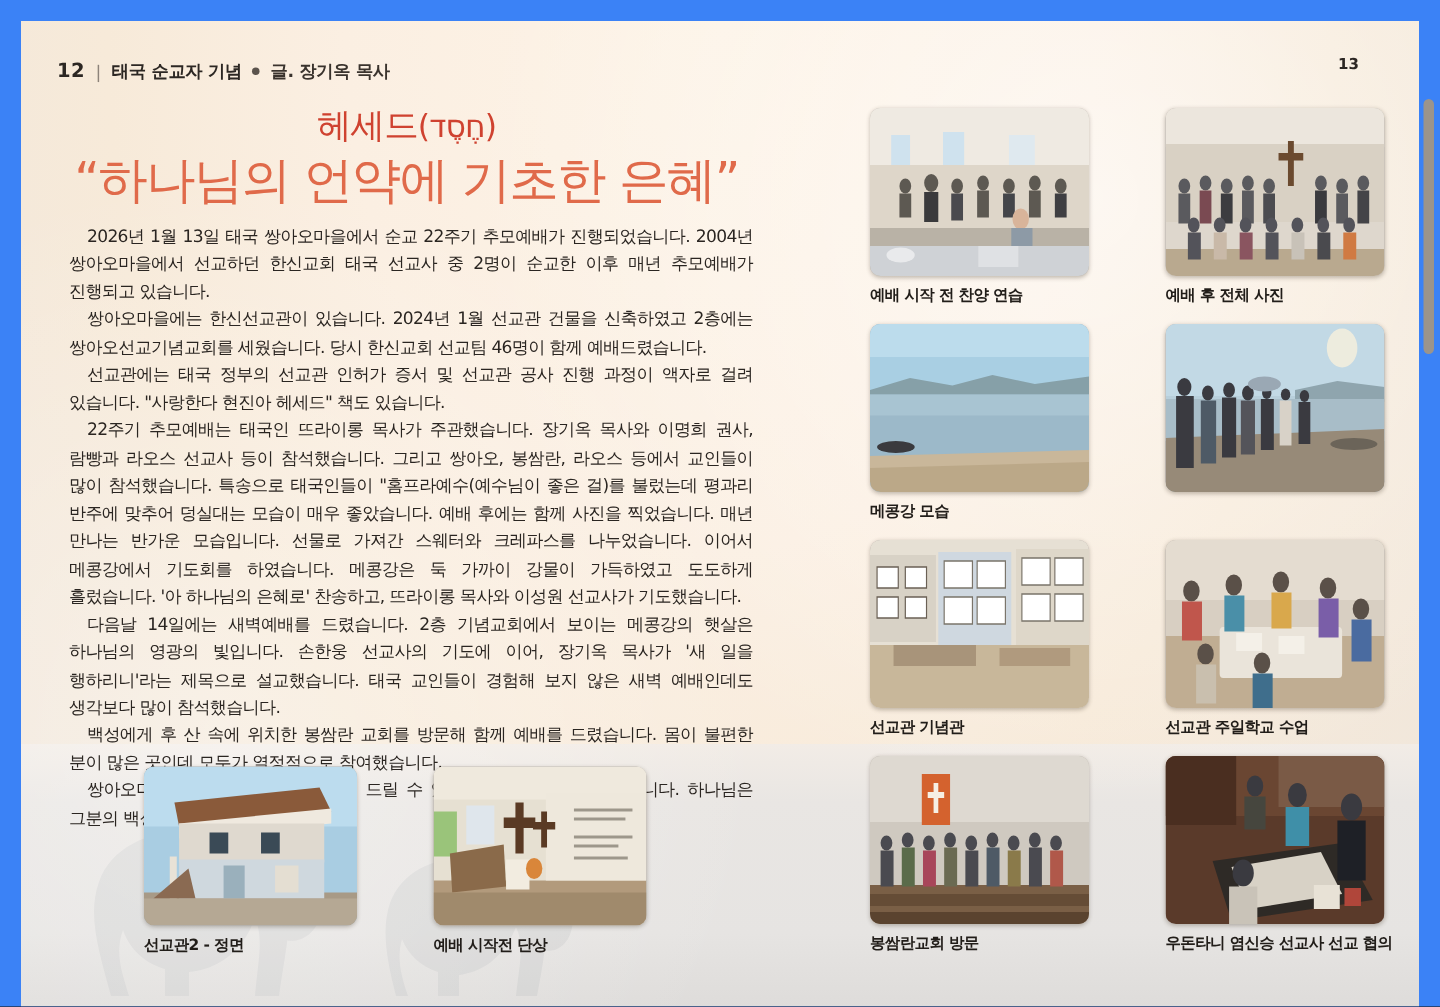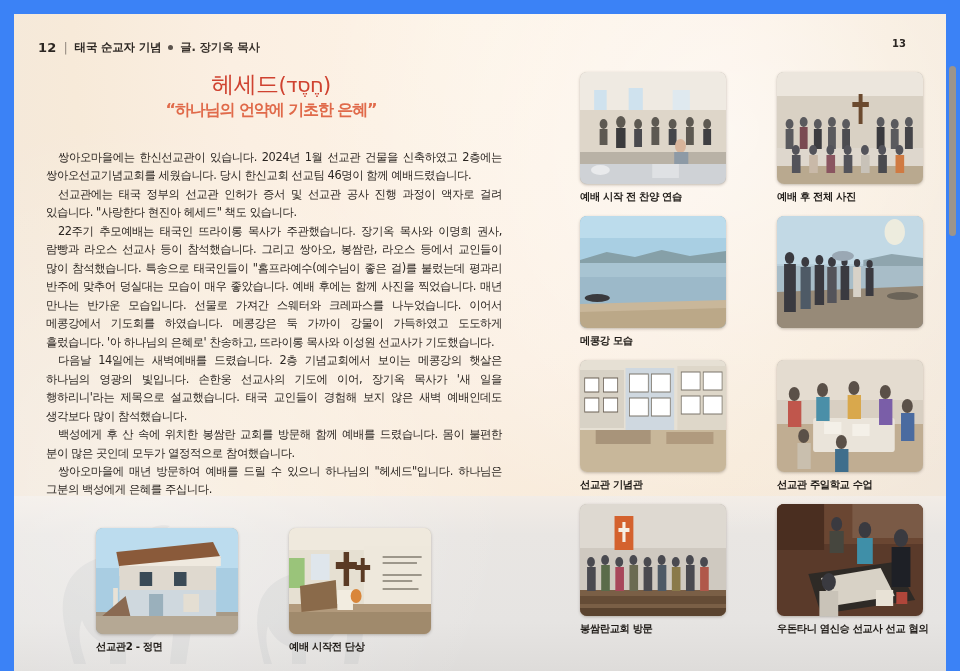--- a/index.html
+++ b/index.html
@@ -59,21 +59,21 @@
   #title-wrap {
     position:absolute; left:26px; top:58px; width:462px;
     text-align:center; color:#d1442f;
   }
   #title-main {
     font-size:23px; font-weight:normal; letter-spacing:-.6px;
     line-height:1.12; color:#cf4230;
   }
   #title-main .heb { font-family:"DejaVu Sans",sans-serif; font-size:21px; }
   #title-sub {
-    margin-top:3px; font-size:16px; font-weight:bold;
+    margin-top:3px; font-size:33px; font-weight:normal;
     letter-spacing:-1.1px; line-height:1.14; color:#e06a4a;
   }
   
   #article {
     position:absolute; left:32px; top:134px; width:456px;
   }
   #article p {
     font-size:11.4px; line-height:1.62; color:#2a2521;
     text-indent:12px; text-align:justify; letter-spacing:-.45px;
     word-break:keep-all;
@@ -87,21 +87,21 @@
   .cap {
     margin-top:6px; font-size:10.3px; font-weight:bold;
     color:#211d19; letter-spacing:-.4px; white-space:nowrap;
   }
   
   #right-col { position:absolute; left:526px; top:58px; width:384px; }
   .prow { display:flex; gap:11px; margin-bottom:12px; }
   .pcell { width:186px;padding-left:40px; }
   .pcell .ph { height:112px; }
   
-  #bottom-left { position:absolute; left:42px; top:514px; display:flex; gap:11px; }
+  #bottom-left { position:absolute; left:42px; top:497px; display:flex; gap:11px; }
   #bottom-left .pcell { width:182px; }
   #bottom-left .pcell .ph { height:106px; }
   
   #scrollbar {
     position:absolute; right:4px; top:66px; width:7px; height:170px;
     border-radius:4px; background:#9b948c;
   }
 </style>
 </head>
 <body>
@@ -143,20 +143,21 @@
     <div id="pagenum-right">13</div>
 
     <div id="title-wrap">
       <div id="title-main">
         <span>헤세드</span><span class="heb">(חֶסֶד)</span>
       </div>
       <div id="title-sub">“하나님의 언약에 기초한 은혜”</div>
     </div>
 
     <div id="article">
+      <p>2026년 1월 13일 태국 쌍아오마을에서 순교 22주기 추모예배가 진행되었습니다. 2004년 쌍아오마을에서 선교하던 한신교회 태국 선교사 중 2명이 순교한 이후 매년 추모예배가 진행되고 있습니다.</p>
       <p>쌍아오마을에는 한신선교관이 있습니다. 2024년 1월 선교관 건물을 신축하였고 2층에는 쌍아오선교기념교회를 세웠습니다. 당시 한신교회 선교팀 46명이 함께 예배드렸습니다.</p>
       <p>선교관에는 태국 정부의 선교관 인허가 증서 및 선교관 공사 진행 과정이 액자로 걸려 있습니다. "사랑한다 현진아 헤세드" 책도 있습니다.</p>
       <p>22주기 추모예배는 태국인 뜨라이롱 목사가 주관했습니다. 장기옥 목사와 이명희 권사, 람빵과 라오스 선교사 등이 참석했습니다. 그리고 쌍아오, 봉쌈란, 라오스 등에서 교인들이 많이 참석했습니다. 특송으로 태국인들이 "홈프라예수(예수님이 좋은 걸)를 불렀는데 평과리 반주에 맞추어 덩실대는 모습이 매우 좋았습니다. 예배 후에는 함께 사진을 찍었습니다. 매년 만나는 반가운 모습입니다. 선물로 가져간 스웨터와 크레파스를 나누었습니다. 이어서 메콩강에서 기도회를 하였습니다. 메콩강은 둑 가까이 강물이 가득하였고 도도하게 흘렀습니다. '아 하나님의 은혜로' 찬송하고, 뜨라이롱 목사와 이성원 선교사가 기도했습니다.</p>
       <p>다음날 14일에는 새벽예배를 드렸습니다. 2층 기념교회에서 보이는 메콩강의 햇살은 하나님의 영광의 빛입니다. 손한웅 선교사의 기도에 이어, 장기옥 목사가 '새 일을 행하리니'라는 제목으로 설교했습니다. 태국 교인들이 경험해 보지 않은 새벽 예배인데도 생각보다 많이 참석했습니다.</p>
       <p>백성에게 후 산 속에 위치한 봉쌈란 교회를 방문해 함께 예배를 드렸습니다. 몸이 불편한 분이 많은 곳인데 모두가 열정적으로 참여했습니다.</p>
       <p>쌍아오마을에 매년 방문하여 예배를 드릴 수 있으니 하나님의 "헤세드"입니다. 하나님은 그분의 백성에게 은혜를 주십니다.</p>
     </div>
 
     <div id="right-col">
 

